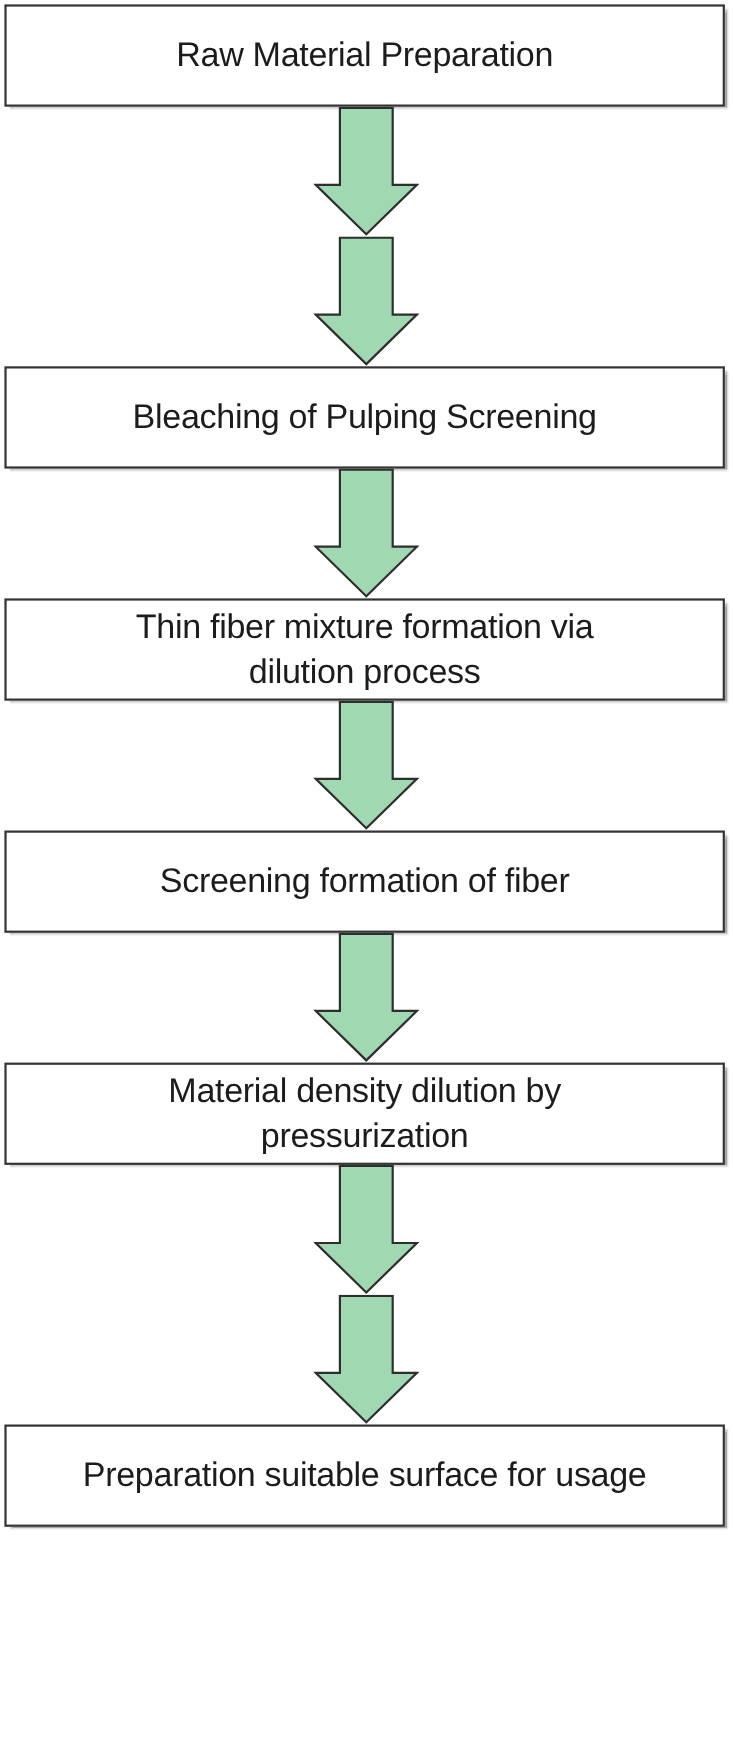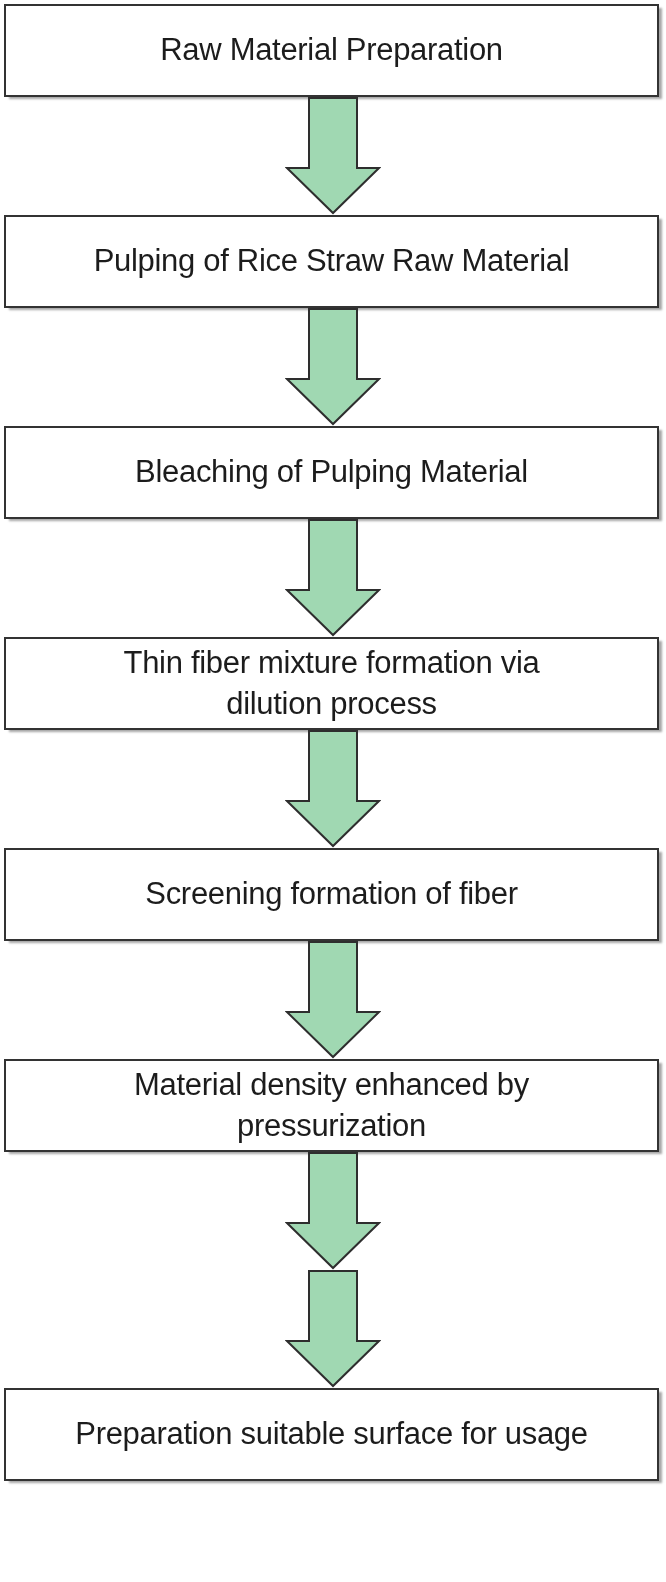--- a/index.html
+++ b/index.html
@@ -69,32 +69,29 @@
   <div class="box">
     <span class="box-label">Raw Material Preparation</span>
   </div>
 
   <div class="arrow">
     <svg width="96" height="118" viewBox="0 0 96 118">
         <polygon class="arrow-shape" points="24,1 72,1 72,71 94,71 48,116 2,71 24,71"></polygon>
       </svg>
   </div>
 
-  <div class="box">
-    <span class="box-label">Pulping of Rice Straw Raw Material</span>
-  </div>
 
   <div class="arrow">
     <svg width="96" height="118" viewBox="0 0 96 118">
         <polygon class="arrow-shape" points="24,1 72,1 72,71 94,71 48,116 2,71 24,71"></polygon>
       </svg>
   </div>
 
   <div class="box">
-    <span class="box-label">Bleaching of Pulping Material</span>
+    <span class="box-label">Bleaching of Pulping Screening</span>
   </div>
 
   <div class="arrow">
     <svg width="96" height="118" viewBox="0 0 96 118">
         <polygon class="arrow-shape" points="24,1 72,1 72,71 94,71 48,116 2,71 24,71"></polygon>
       </svg>
   </div>
 
   <div class="box">
     <span class="box-label">Thin fiber mixture formation via
@@ -111,21 +108,21 @@
     <span class="box-label">Screening formation of fiber</span>
   </div>
 
   <div class="arrow">
     <svg width="96" height="118" viewBox="0 0 96 118">
         <polygon class="arrow-shape" points="24,1 72,1 72,71 94,71 48,116 2,71 24,71"></polygon>
       </svg>
   </div>
 
   <div class="box">
-    <span class="box-label">Material density enhanced by
+    <span class="box-label">Material density dilution by
 pressurization</span>
   </div>
 
   <div class="arrow">
     <svg width="96" height="118" viewBox="0 0 96 118">
         <polygon class="arrow-shape" points="24,1 72,1 72,71 94,71 48,116 2,71 24,71"></polygon>
       </svg>
   </div>
 
 

